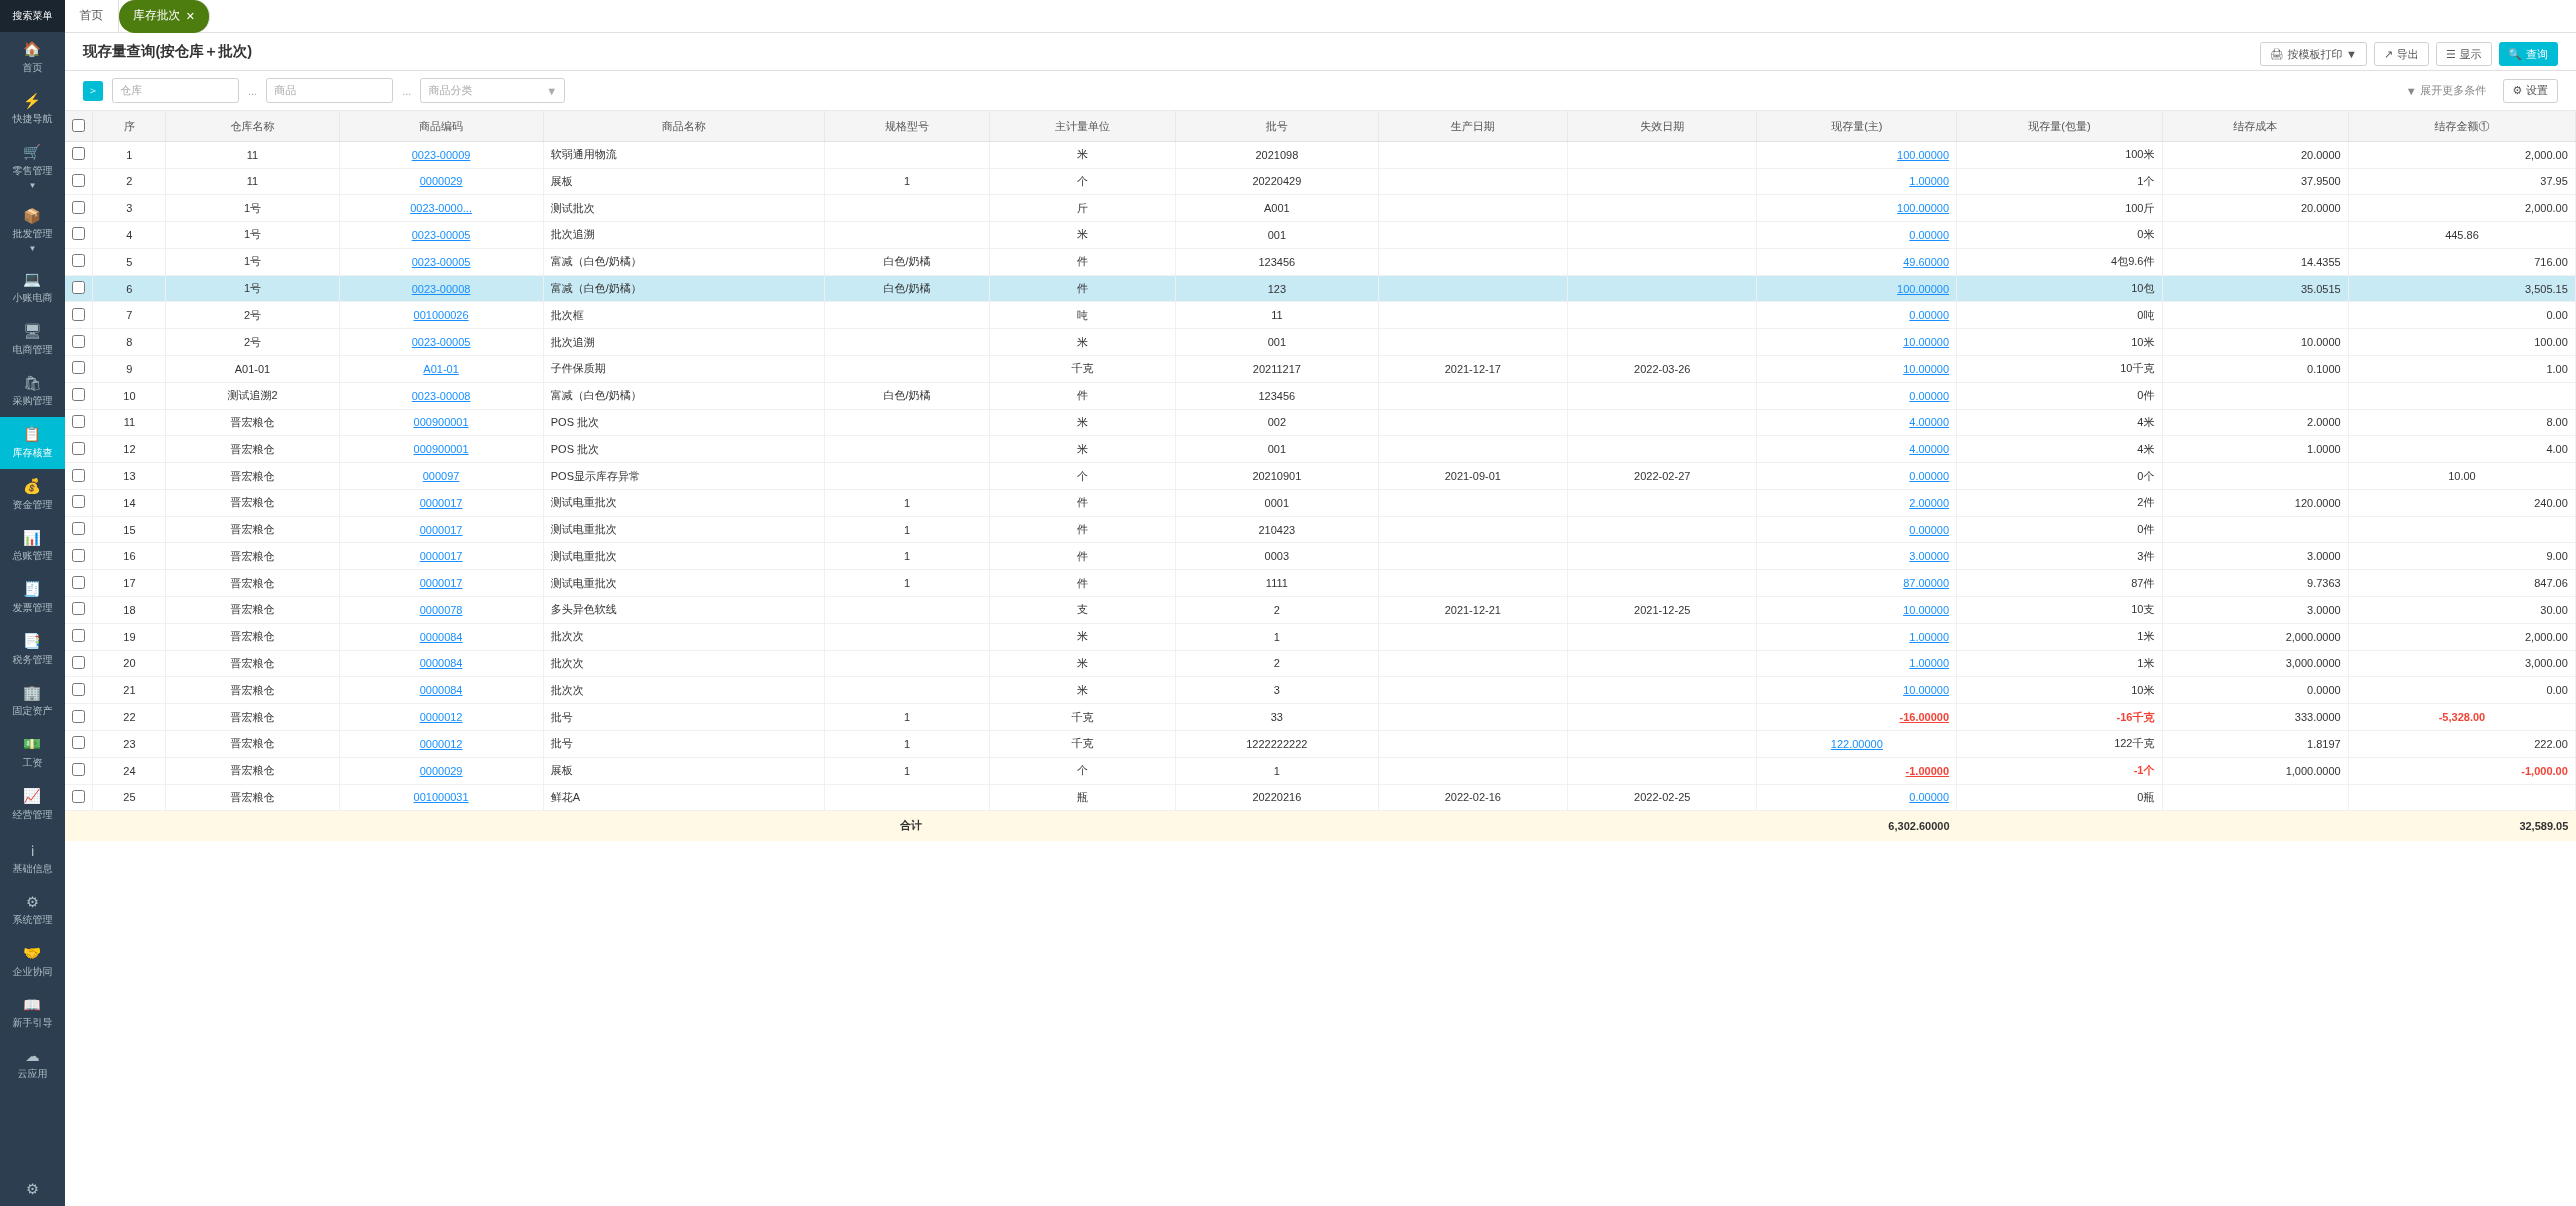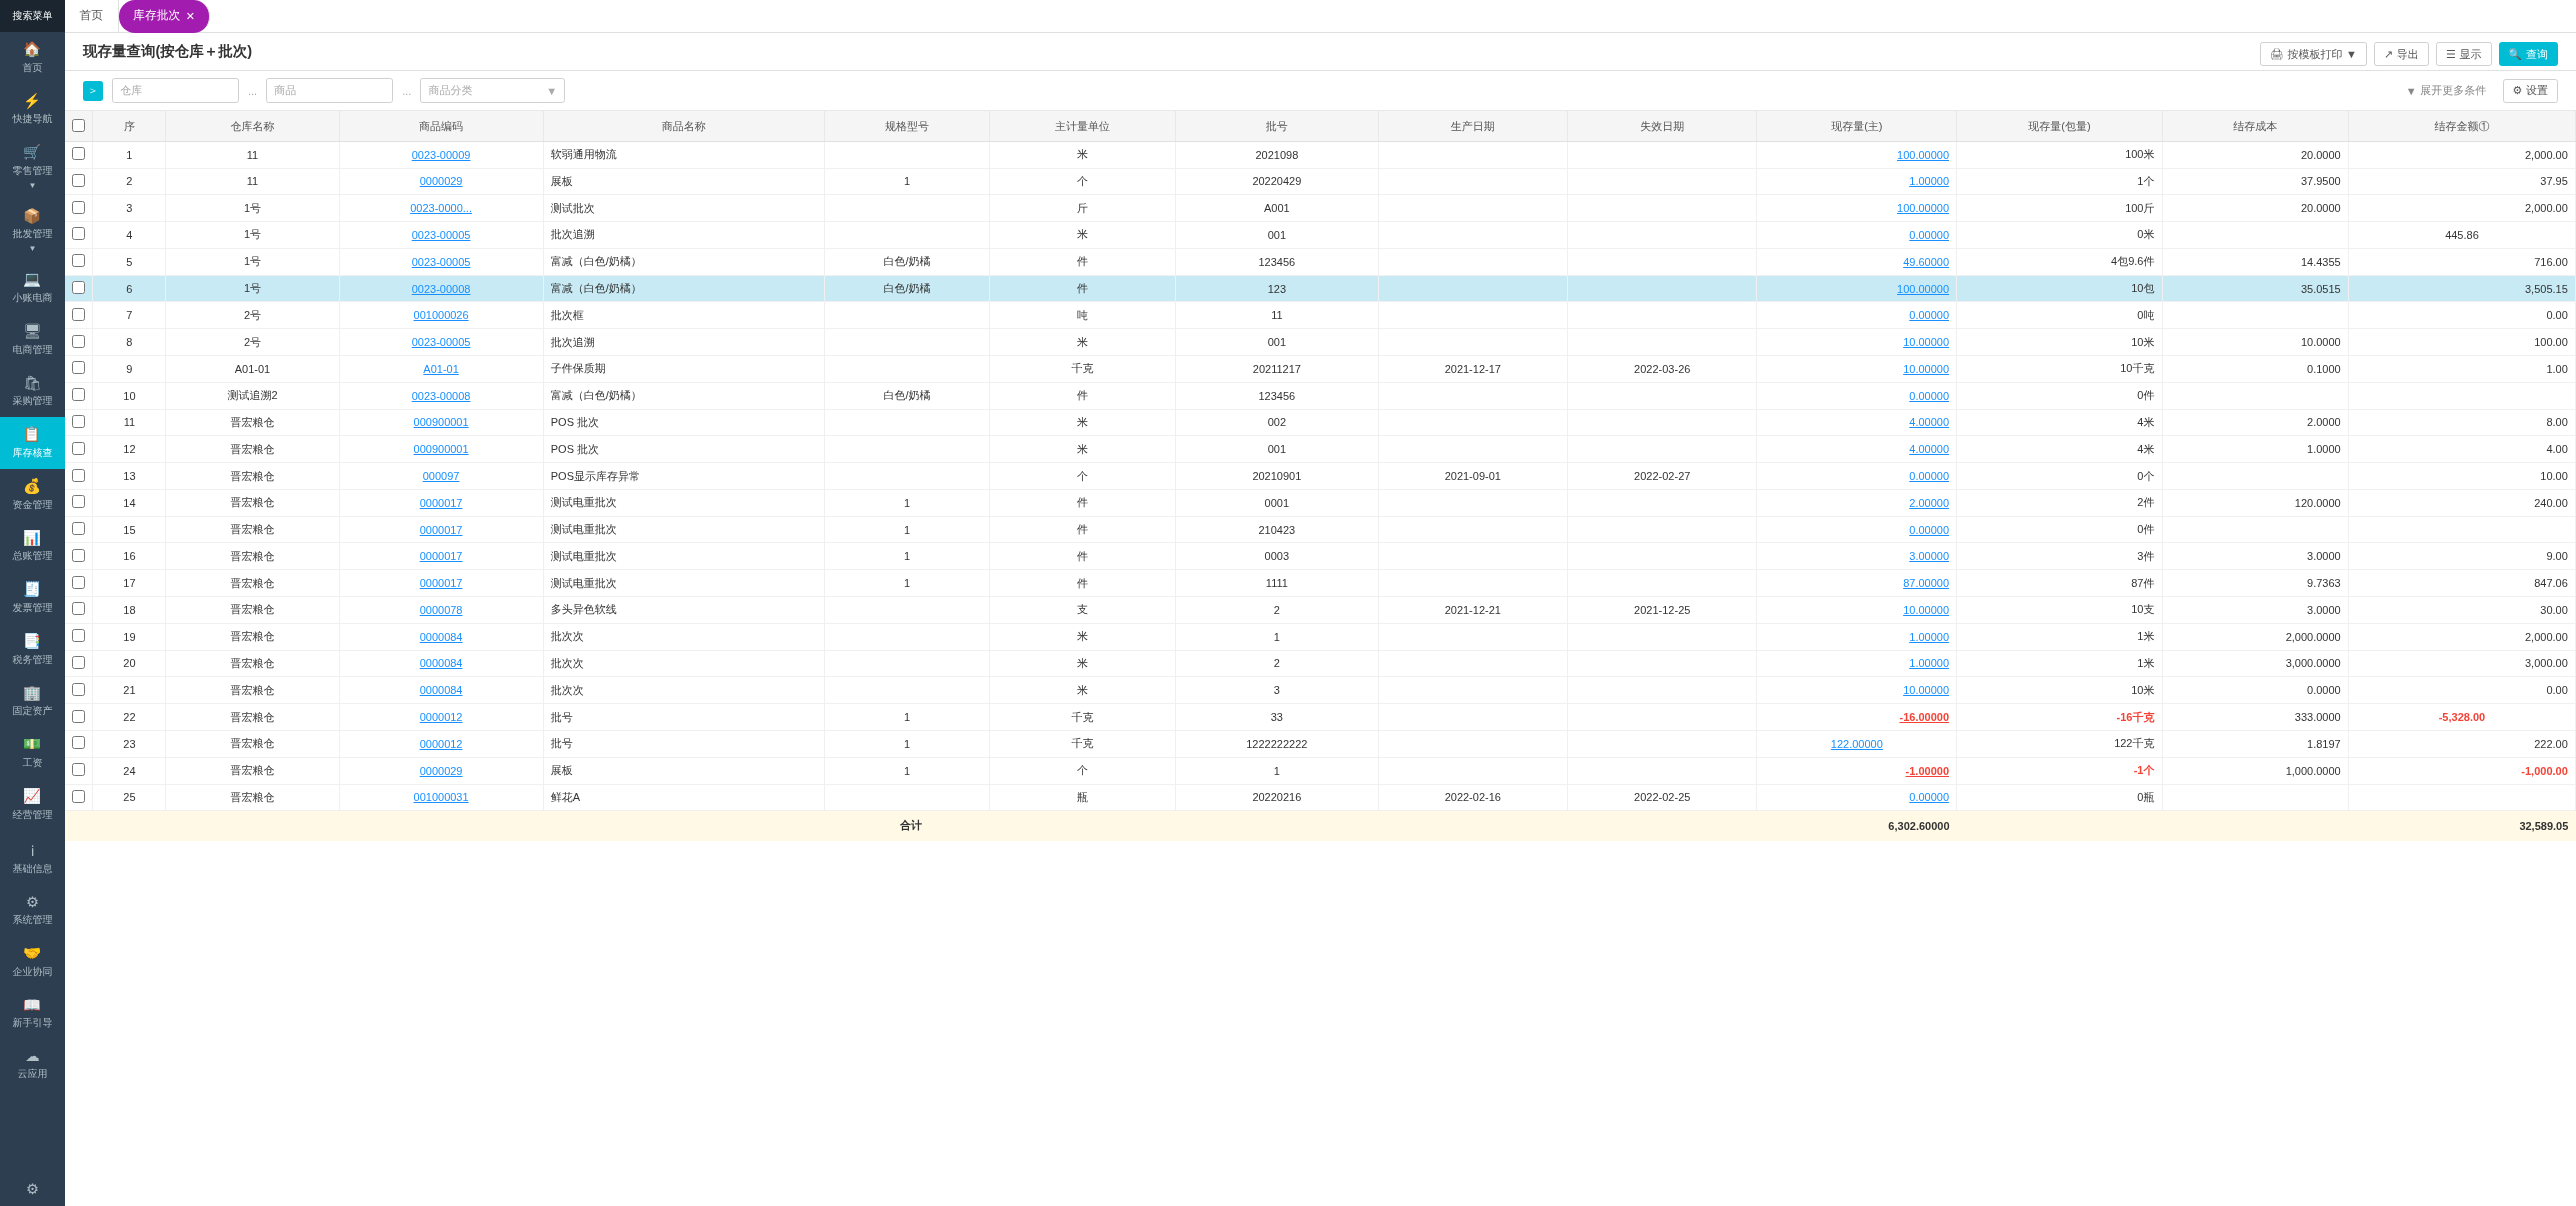--- a/index.html
+++ b/index.html
@@ -73,21 +73,21 @@
       height: 33px;
       display: flex;
       align-items: center;
       cursor: pointer;
       font-size: 11.8px;
       color: #555;
       border-right: 0.9px solid #e0e0e0;
       gap: 5.4px;
     }
     .tab-item.active {
-      background: #a21caf;
+      background: #4d7c0f;
       color: #fff;
       border-radius: 16px;
     }
     .tab-close {
       font-size: 11px;
       color: #fff;
       cursor: pointer;
     }
     .page-title {
       font-size: 14.5px;
@@ -589,21 +589,21 @@
     <td class="link">000097</td>
     <td class="text-left">POS显示库存异常</td>
     <td></td>
     <td>个</td>
     <td>20210901</td>
     <td>2021-09-01</td>
     <td>2022-02-27</td>
     <td class="link" style="text-align:right;">0.00000</td>
     <td class="" style="text-align:right;">0个</td>
     <td style="text-align:right;"></td>
-    <td class="" style="text-align:right;margin-left:36px;">10.00</td>
+    <td class="" style="margin-left:36px;">10.00</td>
   </tr>
           <tr>
     <td><input type="checkbox" style=""></td>
     <td>14</td>
     <td>晋宏粮仓</td>
     <td class="link">0000017</td>
     <td class="text-left">测试电重批次</td>
     <td>1</td>
     <td>件</td>
     <td>0001</td>

